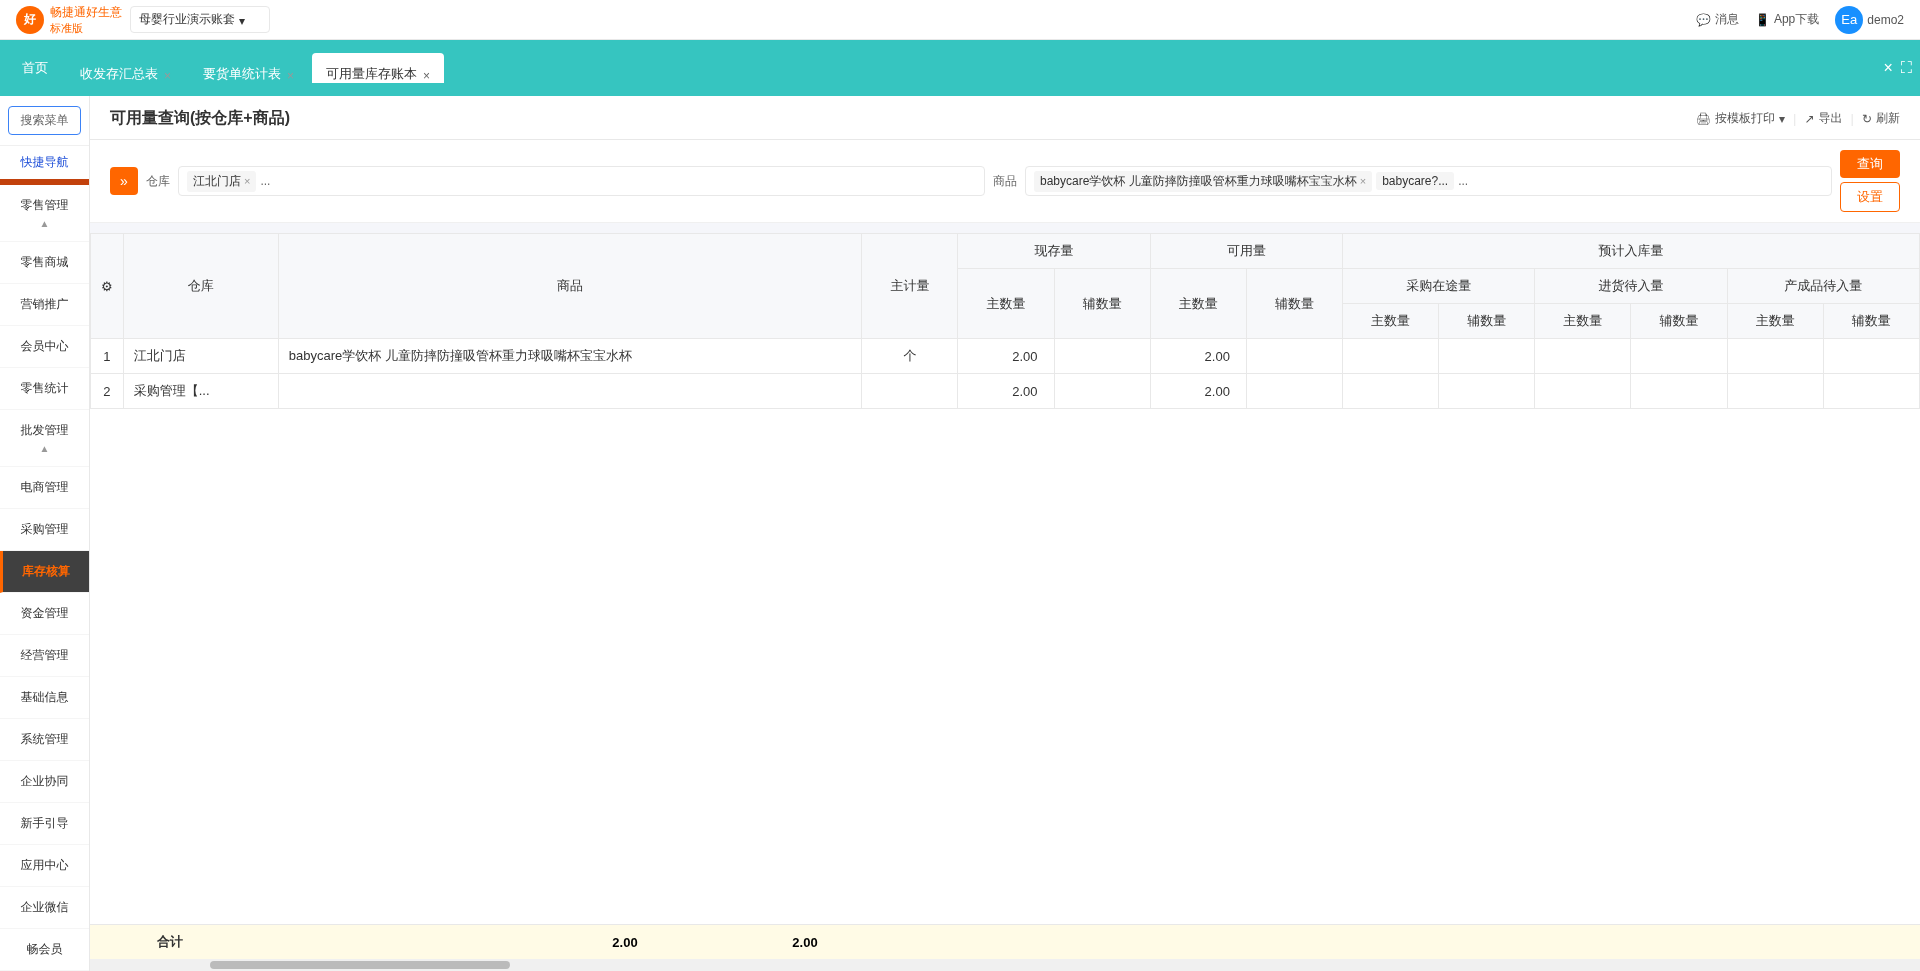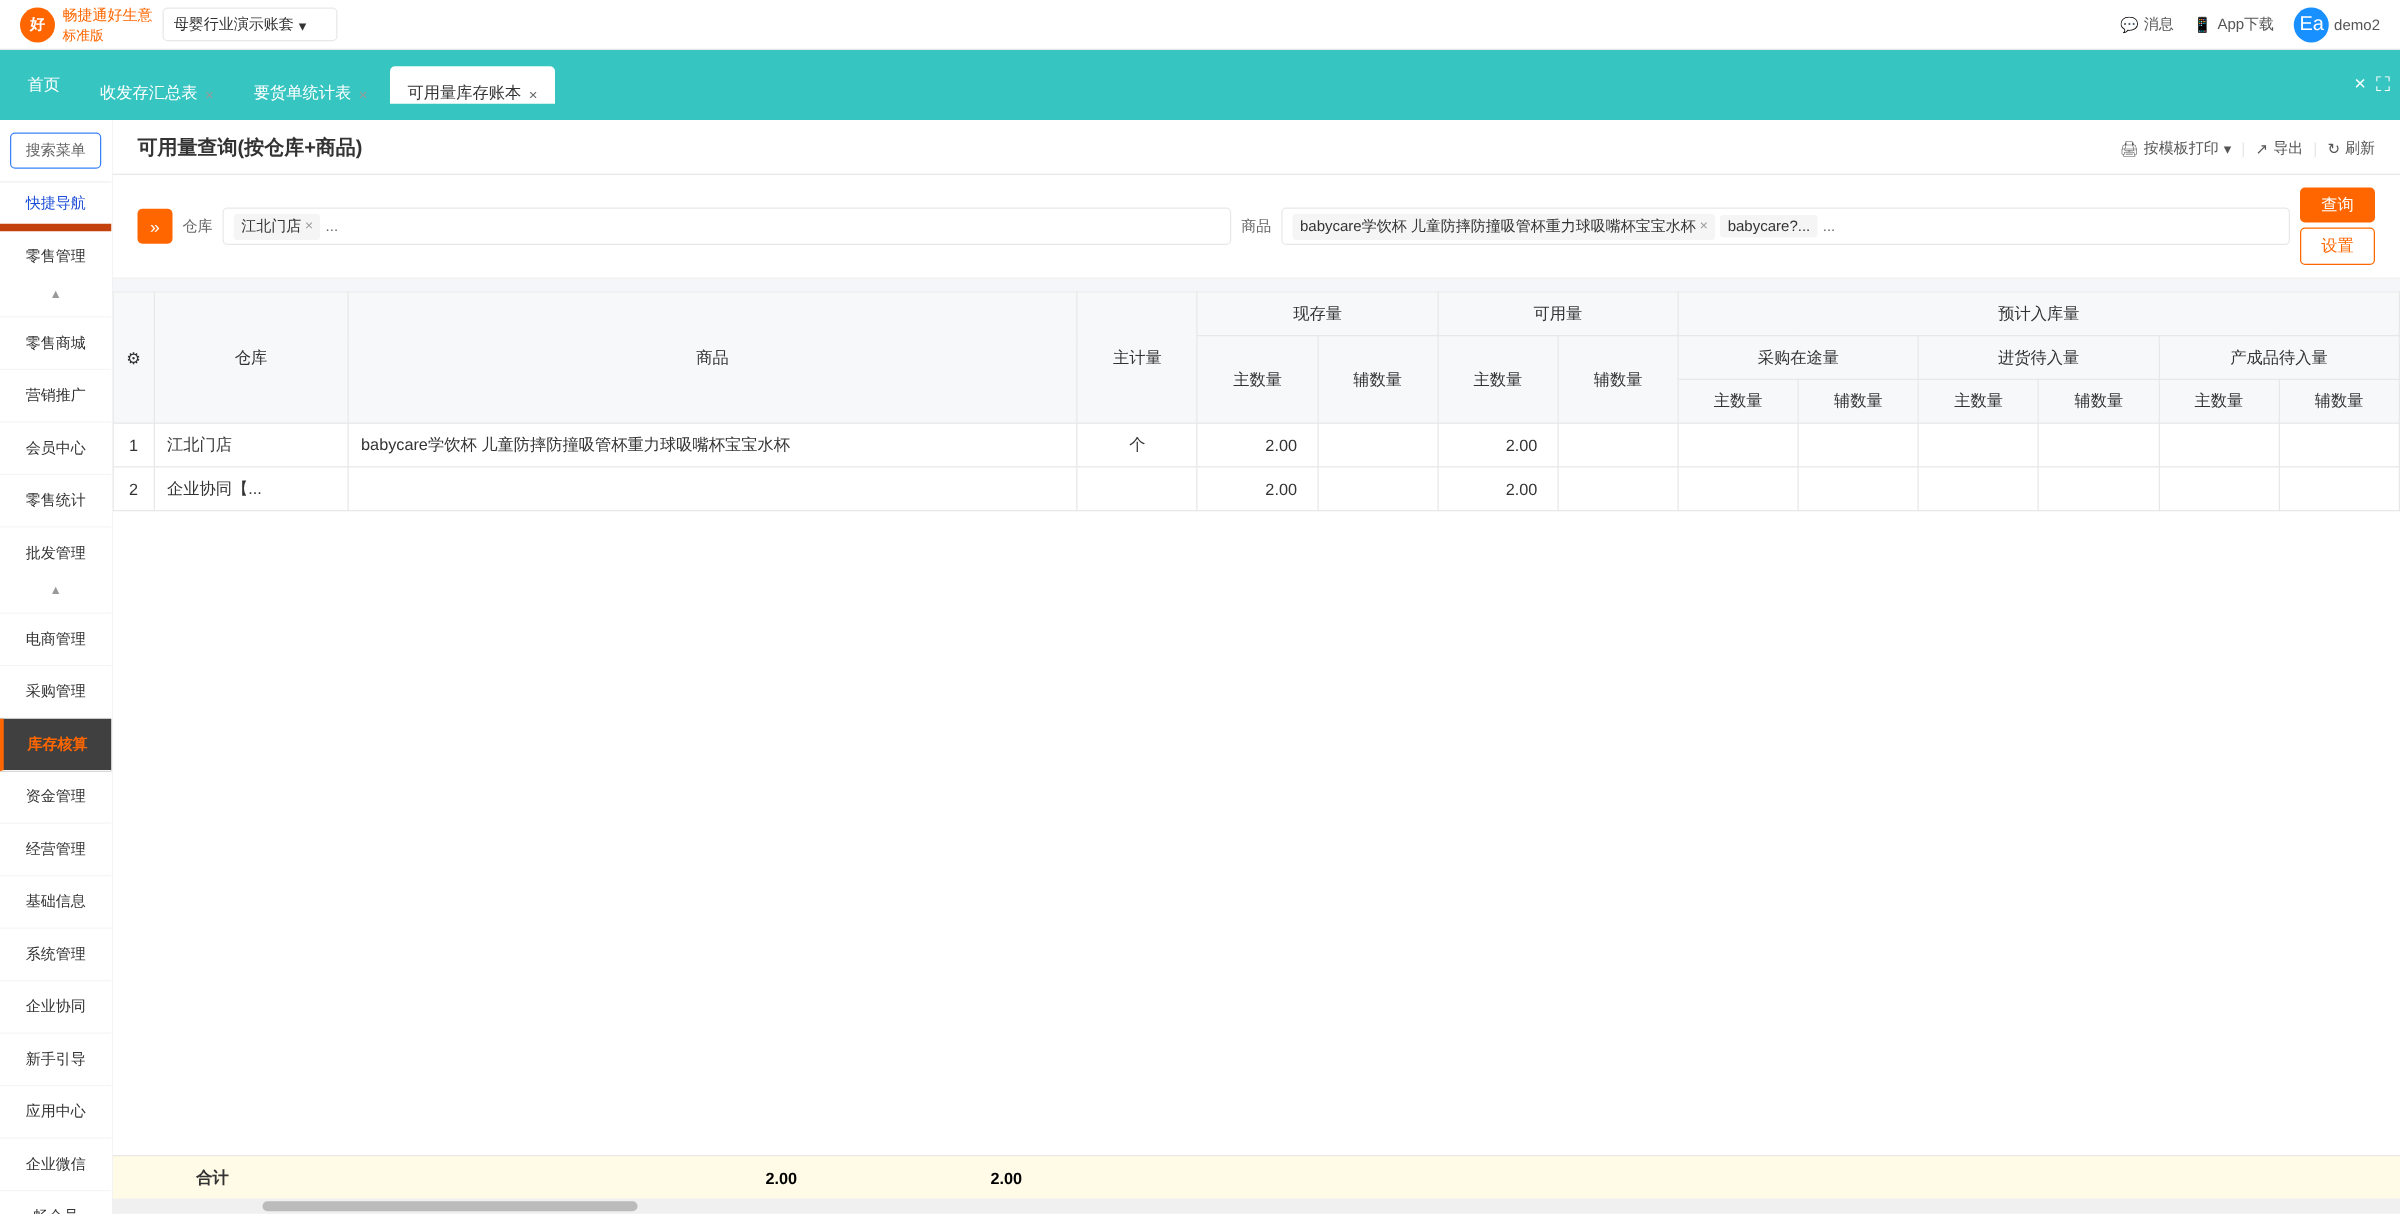--- a/index.html
+++ b/index.html
@@ -15,21 +15,21 @@
       padding: 0 16px;
       border-bottom: 1px solid #e8e8e8;
       flex-shrink: 0;
     }
     .top-bar-left { display: flex; align-items: center; gap: 8px; }
     .logo-area { display: flex; align-items: center; gap: 6px; }
     .logo-icon { width: 28px; height: 28px; background: #ff6600; border-radius: 50%; display: flex; align-items: center; justify-content: center; color: #fff; font-size: 12px; font-weight: bold; }
     .industry-select { display: flex; align-items: flex-end; gap: 4px; border: 1px solid #e8e8e8; border-radius: 4px; padding: 4px 8px; cursor: pointer; color: #333; font-size: 12px; min-width: 140px; }
     .top-bar-right { display: flex; align-items: center; gap: 16px; }
     .top-bar-item { display: flex; align-items: center; gap: 4px; color: #555; font-size: 12px; cursor: pointer; }
-    .avatar { width: 28px; height: 28px; border-radius: 50%; background: #1890ff; display: flex; align-items: center; justify-content: center; color: #fff; font-size: 16px; }
+    .avatar { width: 28px; height: 28px; border-radius: 50%; background: #1890ff; display: flex; align-items: center; justify-content: center; color: #fff; font-size: 13px; }
 
     
     .nav-tabs {
       background: #36c5c0;
       height: 56px;
       display: flex;
       align-items: center;
       padding: 0 8px;
       gap: 4px;
       flex-shrink: 0;
@@ -76,21 +76,21 @@
     .sidebar-item {
       padding: 12px 16px;
       text-align: center;
       font-size: 12px;
       color: #333;
       cursor: pointer;
       border-bottom: 1px solid #f5f5f5;
       display: flex;
       flex-direction: column;
       align-items: center;
-      gap: 16px;
+      gap: 4px;
     }
     .sidebar-item.has-sub { justify-content: center; }
     .sidebar-item .arrow { font-size: 10px; color: #999; }
     .sidebar-item.active { background: #404040; color: #ff6600; font-weight: bold; border-left: 3px solid #ff6600; }
 
     
     .content { flex: 1; display: flex; flex-direction: column; overflow: hidden; background: #f5f6fa; }
 
     
     .page-header {
@@ -400,21 +400,21 @@
             <td></td>
             <td></td>
             <td></td>
             <td></td>
             <td></td>
             <td></td>
             <td></td>
           </tr>
           <tr>
             <td>2</td>
-            <td class="text-left">企业协同【...</td>
+            <td class="text-left">采购管理【...</td>
             <td></td>
             <td></td>
             <td class="num-cell">2.00</td>
             <td></td>
             <td class="num-cell">2.00</td>
             <td></td>
             <td></td>
             <td></td>
             <td></td>
             <td></td>

